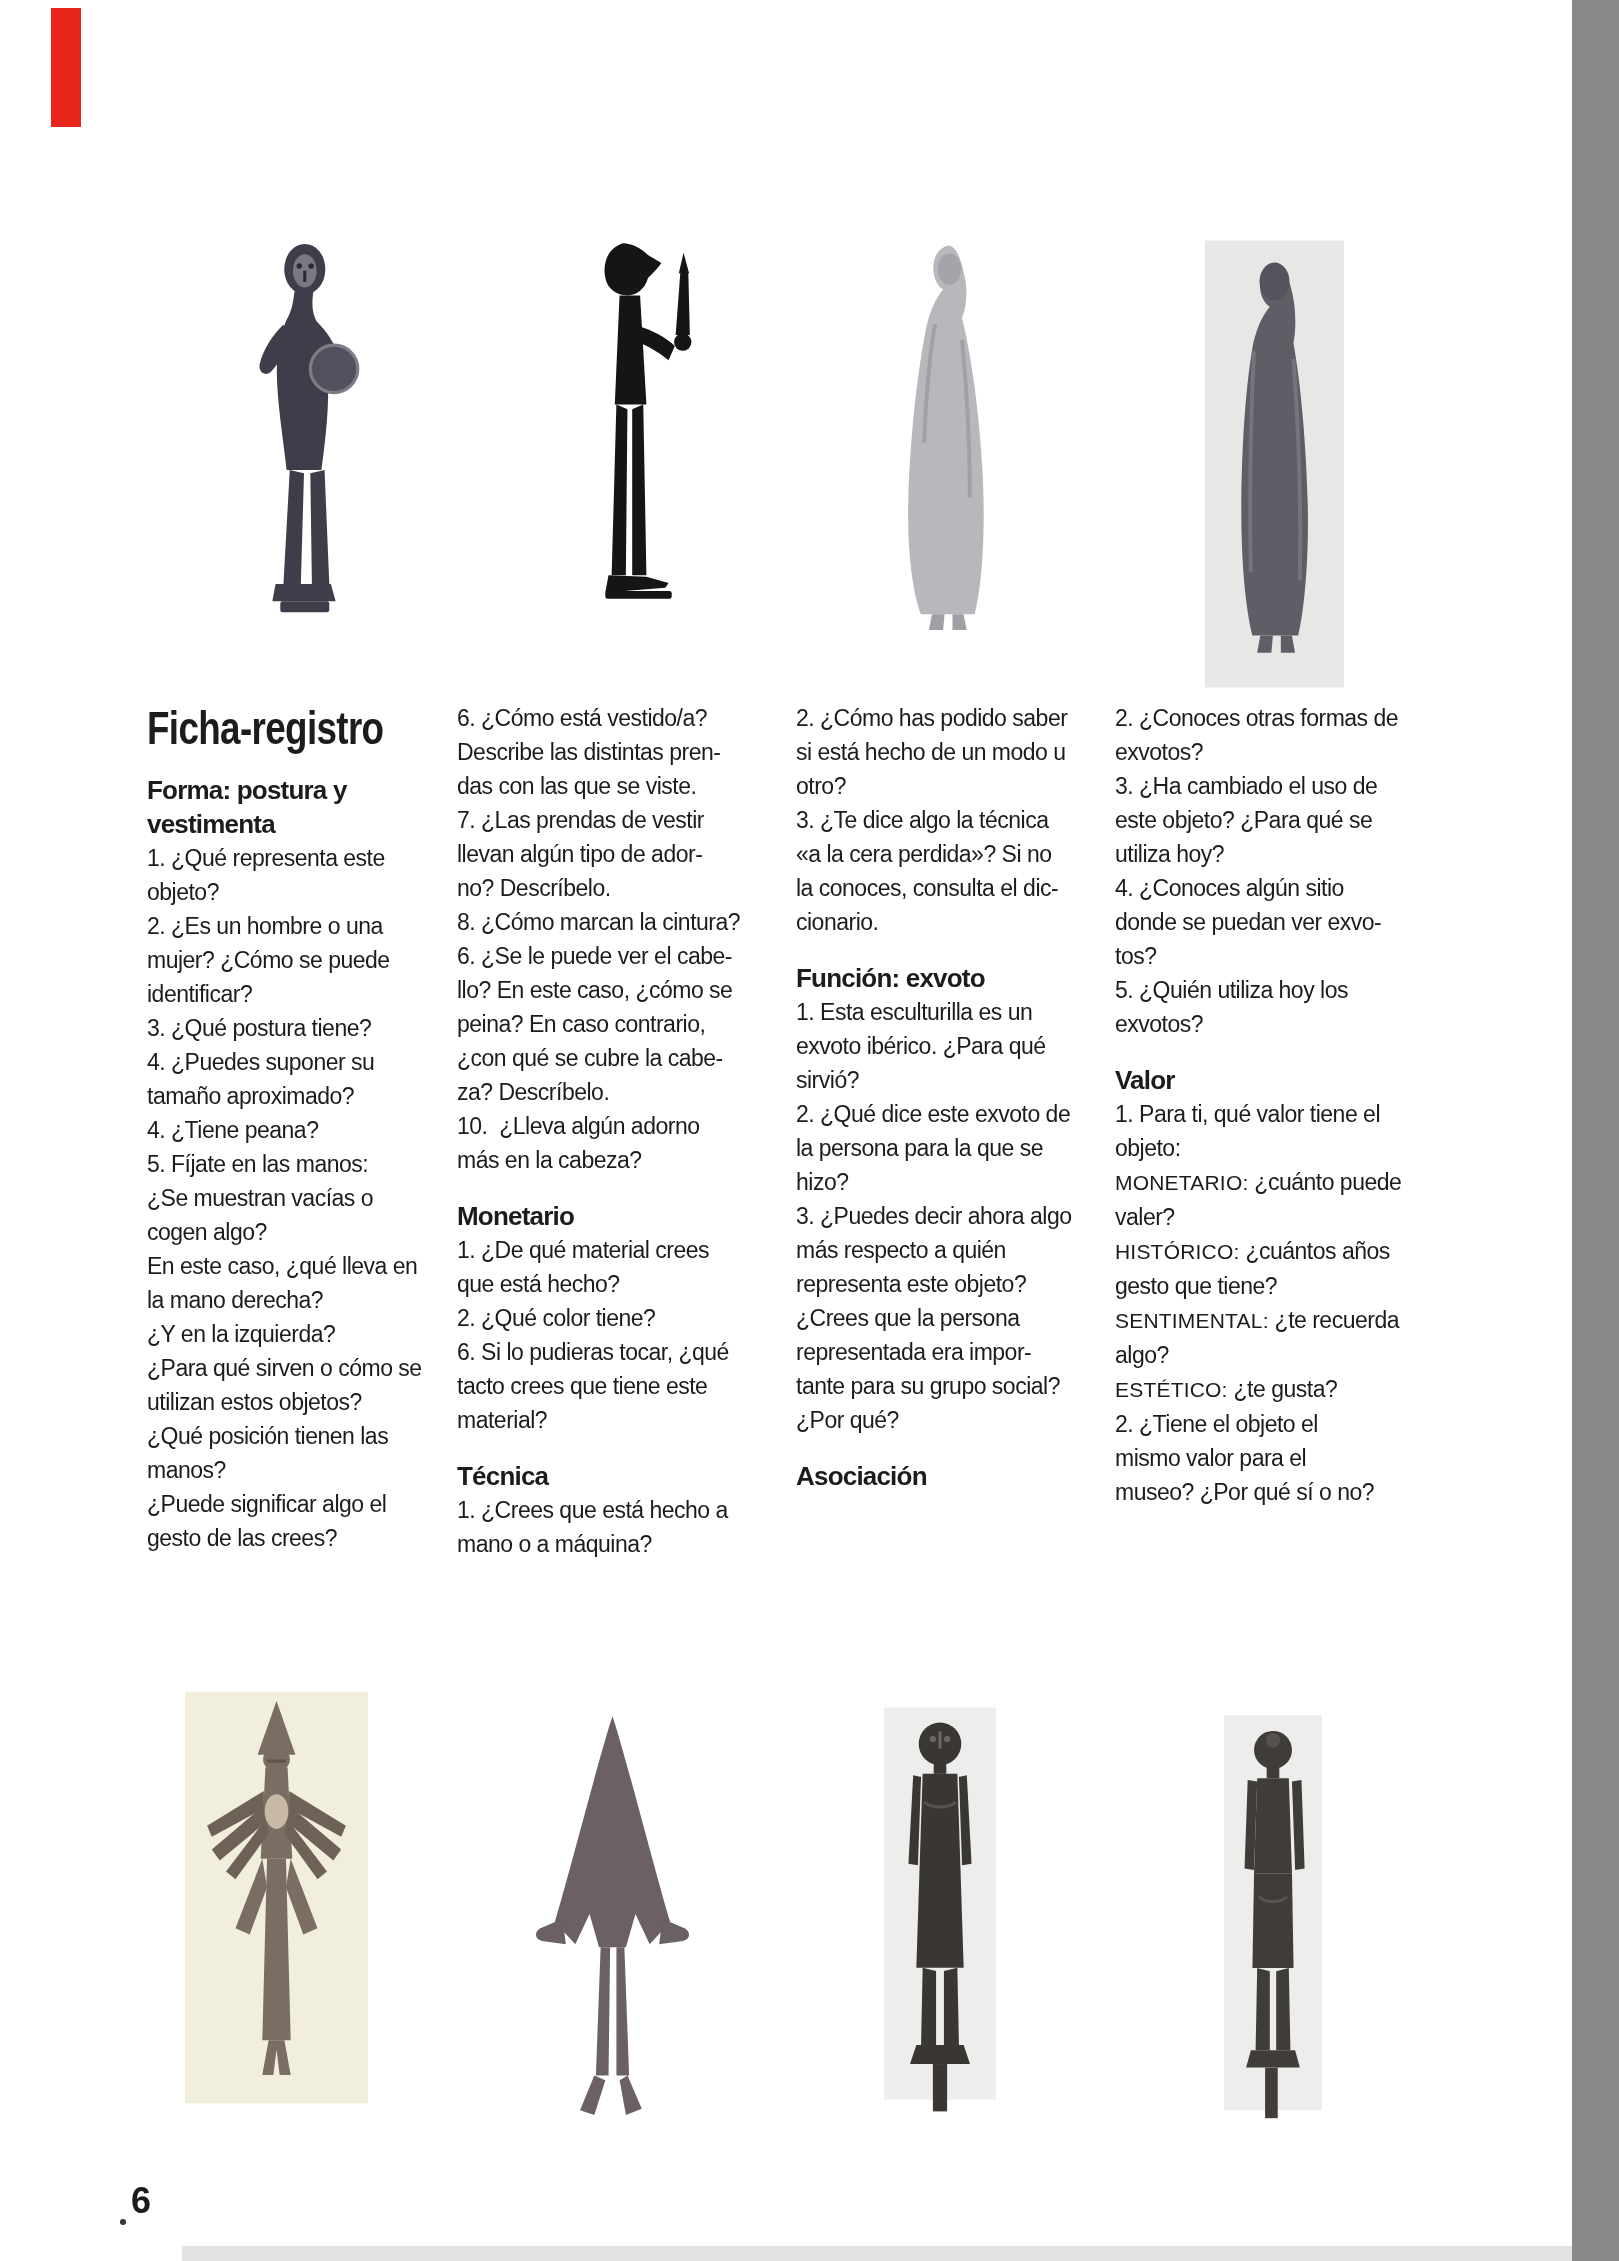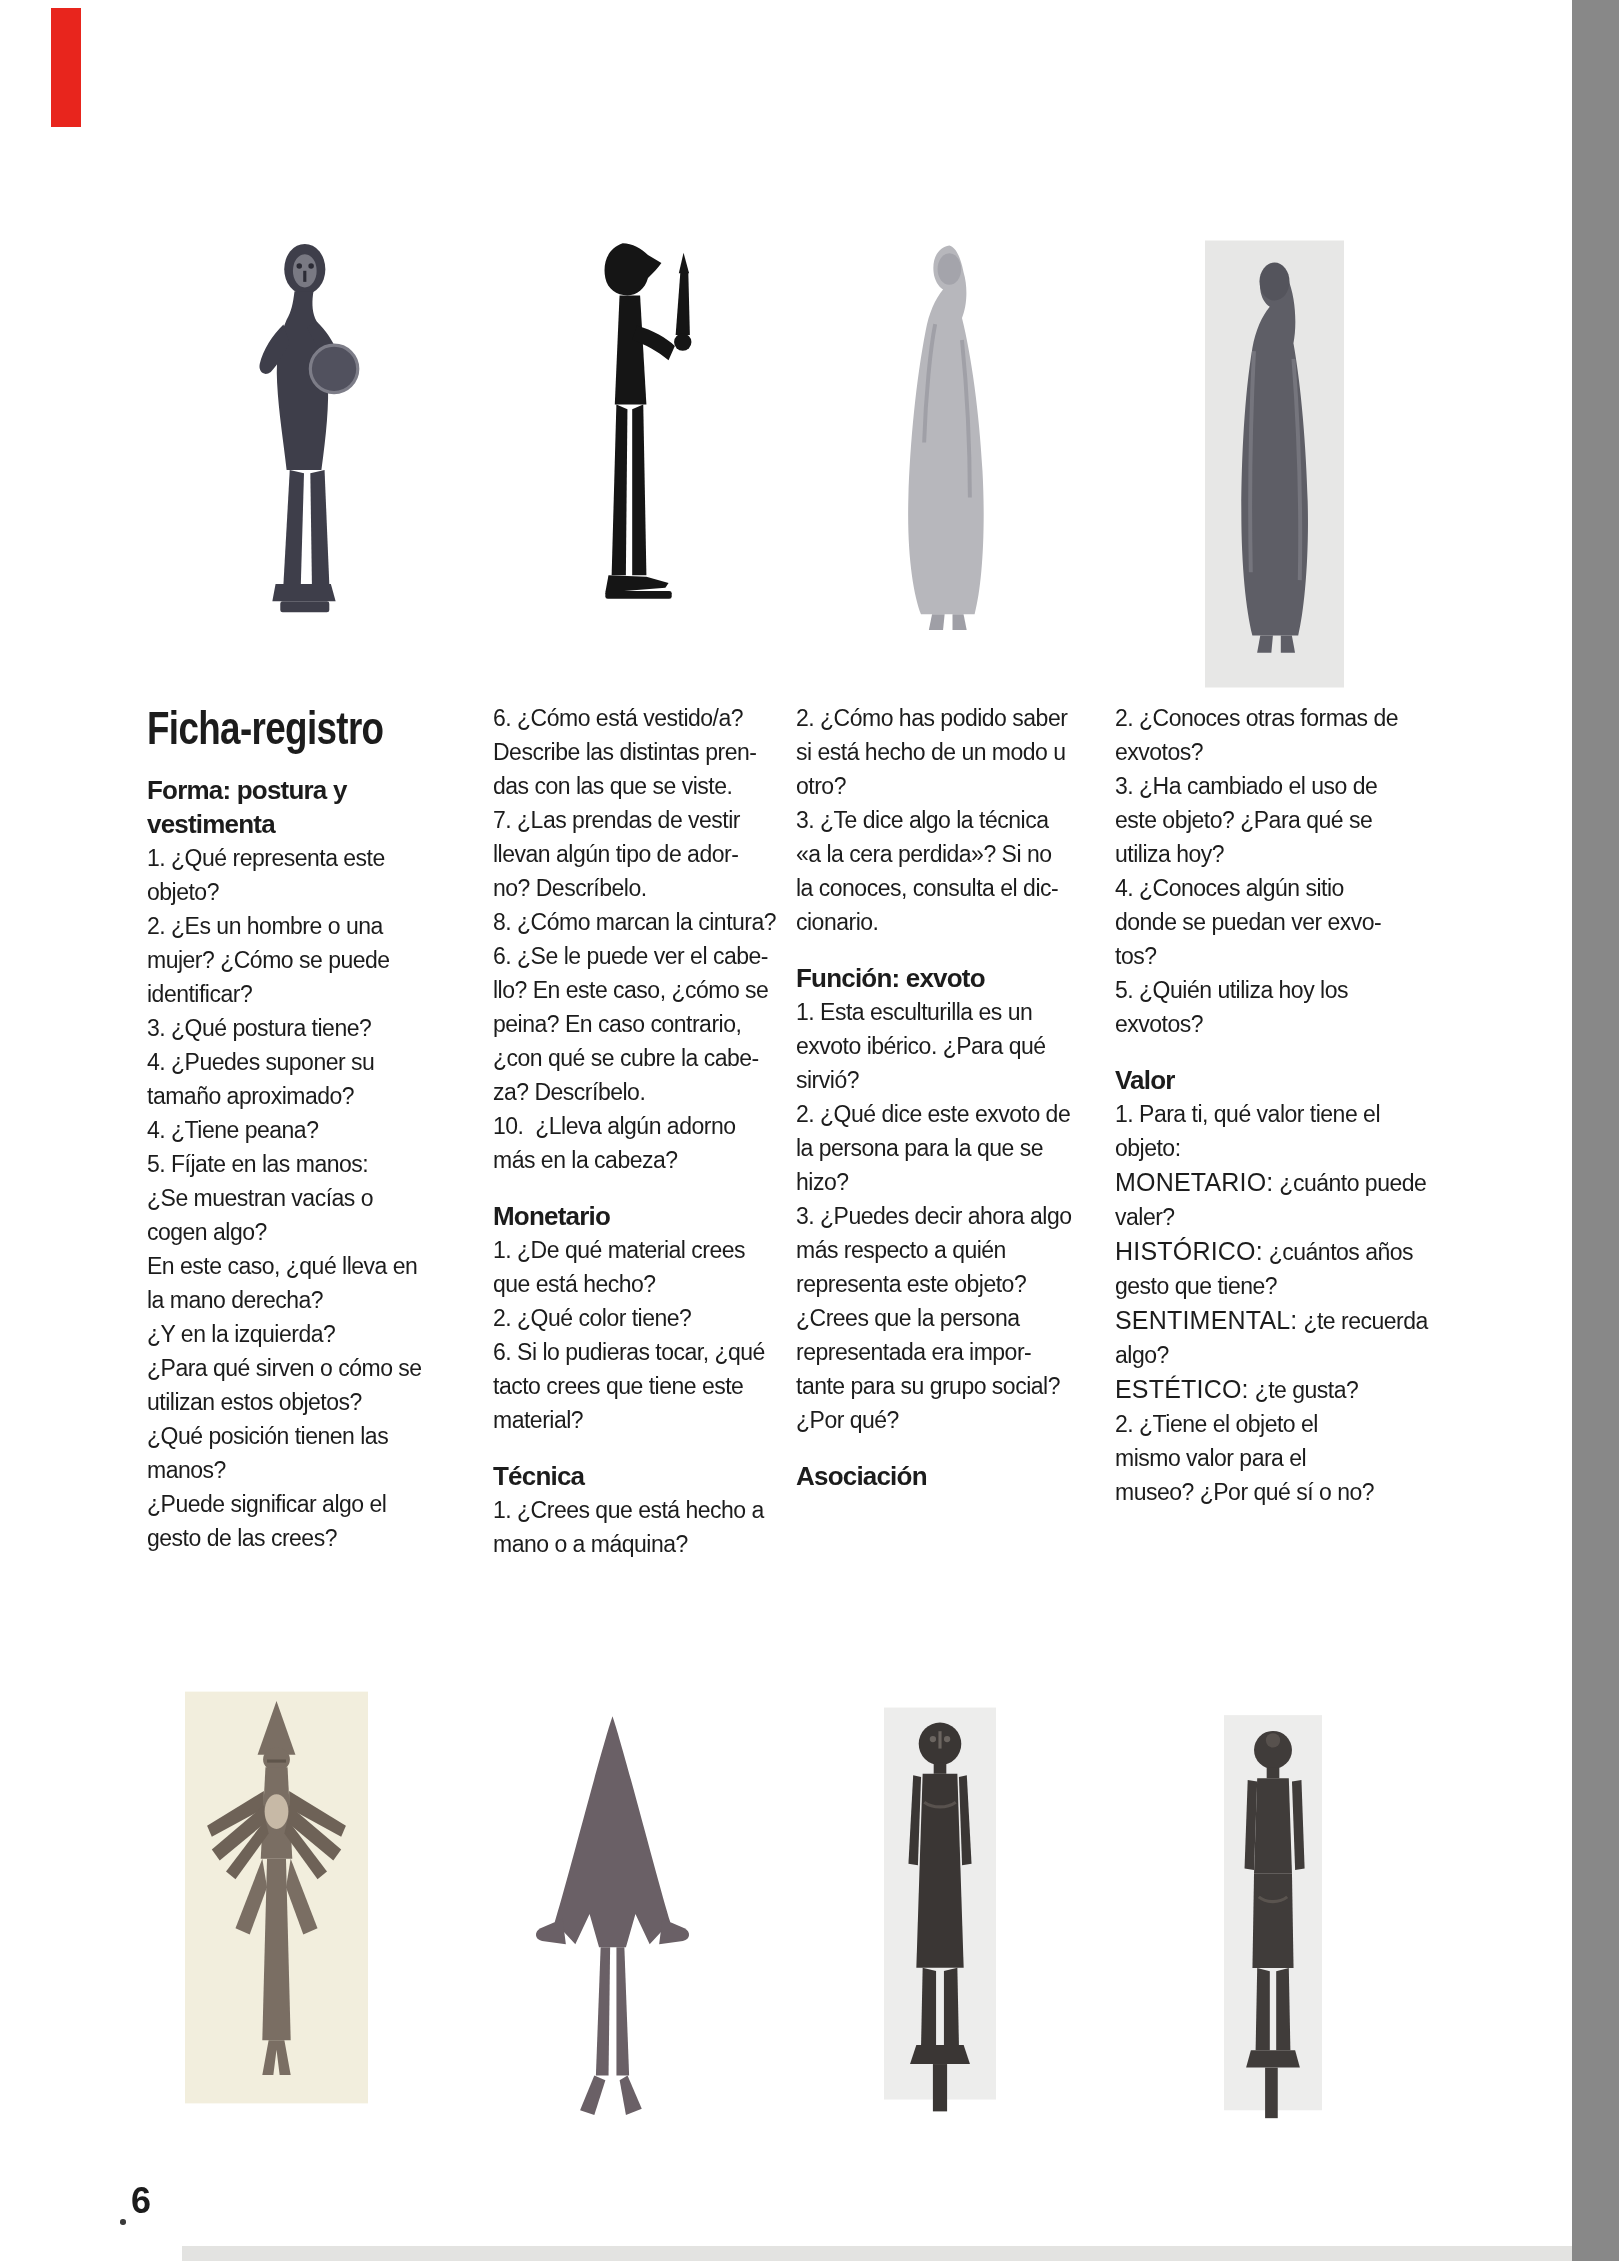--- a/index.html
+++ b/index.html
@@ -18,21 +18,21 @@
   .block { margin:0; }
   .line { white-space:nowrap; }
   .block.title .line {
     font-size:46px; font-weight:bold; line-height:55px; letter-spacing:-0.8px;
     transform:scaleX(.8); transform-origin:0 50%;
   }
   .block.title + .block.h2 { margin-top:17.4px; }
   .block.h2 .line { font-size:26px; font-weight:bold; line-height:34px; letter-spacing:-0.8px; }
   .block.h2:not(:first-child) { margin-top:22px; }
   .block.body .line { font-size:23px; line-height:34px; letter-spacing:-0.5px; }
-  .sc { text-transform:uppercase; font-size:25px; letter-spacing:0.2px; }
+  .sc { text-transform:uppercase; font-size:21px; letter-spacing:0.2px; }
 
   
   #page-number { left:131px; top:2181px; font-size:36px; font-weight:bold; line-height:40px; }
   #page-number-dot { left:120px; top:2219px; width:5.5px; height:5.5px; border-radius:50%; background:#3a3a3a; }
 
   
   #bottom-strip { left:182px; top:2246px; width:1438px; height:15px; background:#e3e3e1; }
 
   .fig svg { display:block; width:100%; height:100%; }
 </style>
@@ -128,21 +128,21 @@
         <div class="line">la mano derecha?</div>
         <div class="line">¿Y en la izquierda?</div>
         <div class="line">¿Para qué sirven o cómo se</div>
         <div class="line">utilizan estos objetos?</div>
         <div class="line">¿Qué posición tienen las</div>
         <div class="line">manos?</div>
         <div class="line">¿Puede significar algo el</div>
         <div class="line">gesto de las crees?</div>
       </div>
     </div>
-  <div class="col" style="left:493px;">
+  <div class="col" style="left:457px;">
       <div class="block body">
         <div class="line">6. ¿Cómo está vestido/a?</div>
         <div class="line">Describe las distintas pren-</div>
         <div class="line">das con las que se viste.</div>
         <div class="line">7. ¿Las prendas de vestir</div>
         <div class="line">llevan algún tipo de ador-</div>
         <div class="line">no? Descríbelo.</div>
         <div class="line">8. ¿Cómo marcan la cintura?</div>
         <div class="line">6. ¿Se le puede ver el cabe-</div>
         <div class="line">llo? En este caso, ¿cómo se</div>

